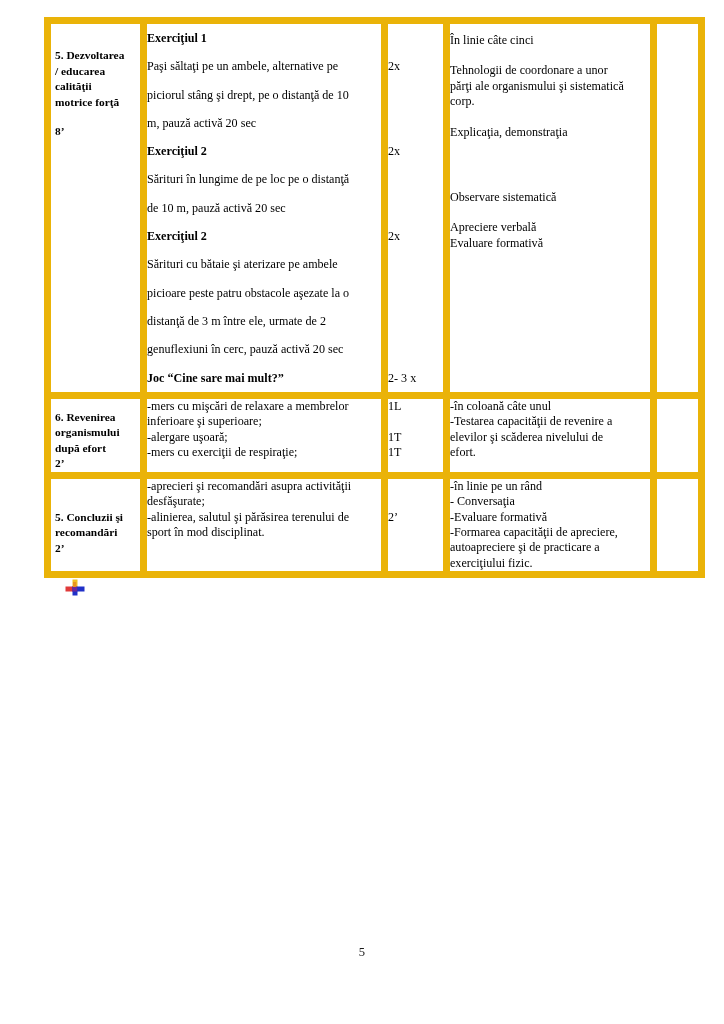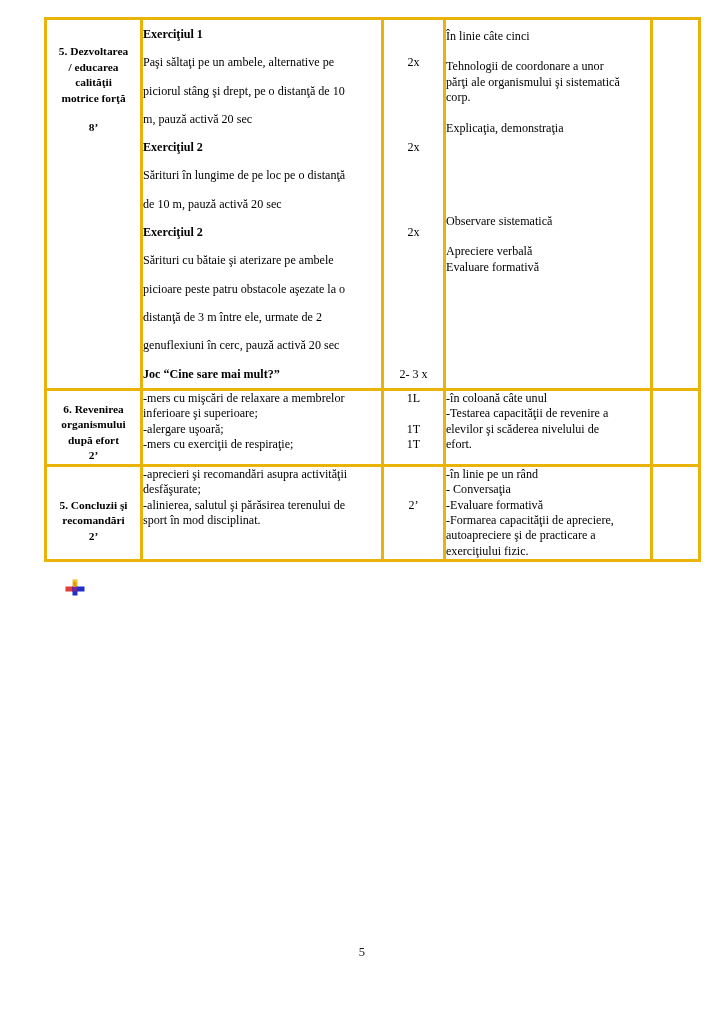--- a/index.html
+++ b/index.html
@@ -26,36 +26,35 @@
   
   table.lesson-table {
     position: absolute;
     left: 44px;
     top: 17px;
     width: 654px;
     border-collapse: collapse;
     table-layout: fixed;
   }
   table.lesson-table td {
-    border: 3px solid #eab308;
+    border: 7px solid #eab308;
     vertical-align: top;
     padding: 0;
     background: #ffffff;
   }
 
   
   col.c1 { width: 96px; }
   col.c2 { width: 241px; }
   col.c3 { width: 62px; }
   col.c4 { width: 207px; }
   col.c5 { width: 48px; }
 
   
   .stage-cell {
-    text-align: center;
     font-family: Liberation Serif, serif;
   }
   .stage-inner {
     font-weight: bold;
     font-size: 11.4px;
     line-height: 15.5px;
     padding: 0 4px;
   }
   .stage-inner .dur {
     display: block;
@@ -80,39 +79,39 @@
     line-height: 28.3px;
   }
   .airy p.bold { font-weight: bold; }
   
   .tight p {
     line-height: 15.4px;
   }
 
   
   .dosage-cell {
-    text-align: center;
+    text-align: left;
     padding: 5px 2px 6px 2px;
   }
   .dosage-cell p {
     margin: 0;
     font-size: 12.1px;
   }
   .airy-dose p { line-height: 28.3px; }
   .tight-dose p { line-height: 15.4px; }
 
   
   .method-cell { padding: 5px 8px 6px 7px; }
   .method-cell p {
     margin: 0;
     font-size: 12.1px;
     line-height: 15.4px;
   }
   .method-cell p.gap-before { margin-top: 15px; }
-  .method-cell p.gap-before-lg { margin-top: 78px; }
+  .method-cell p.gap-before-lg { margin-top: 50px; }
   .method-cell p.gap-before-md { }
   .method-cell .top-pad { height: 9px; }
 
   
   .empty-cell { }
 
   
   .pinwheel {
     position: absolute;
     left: 64px;

